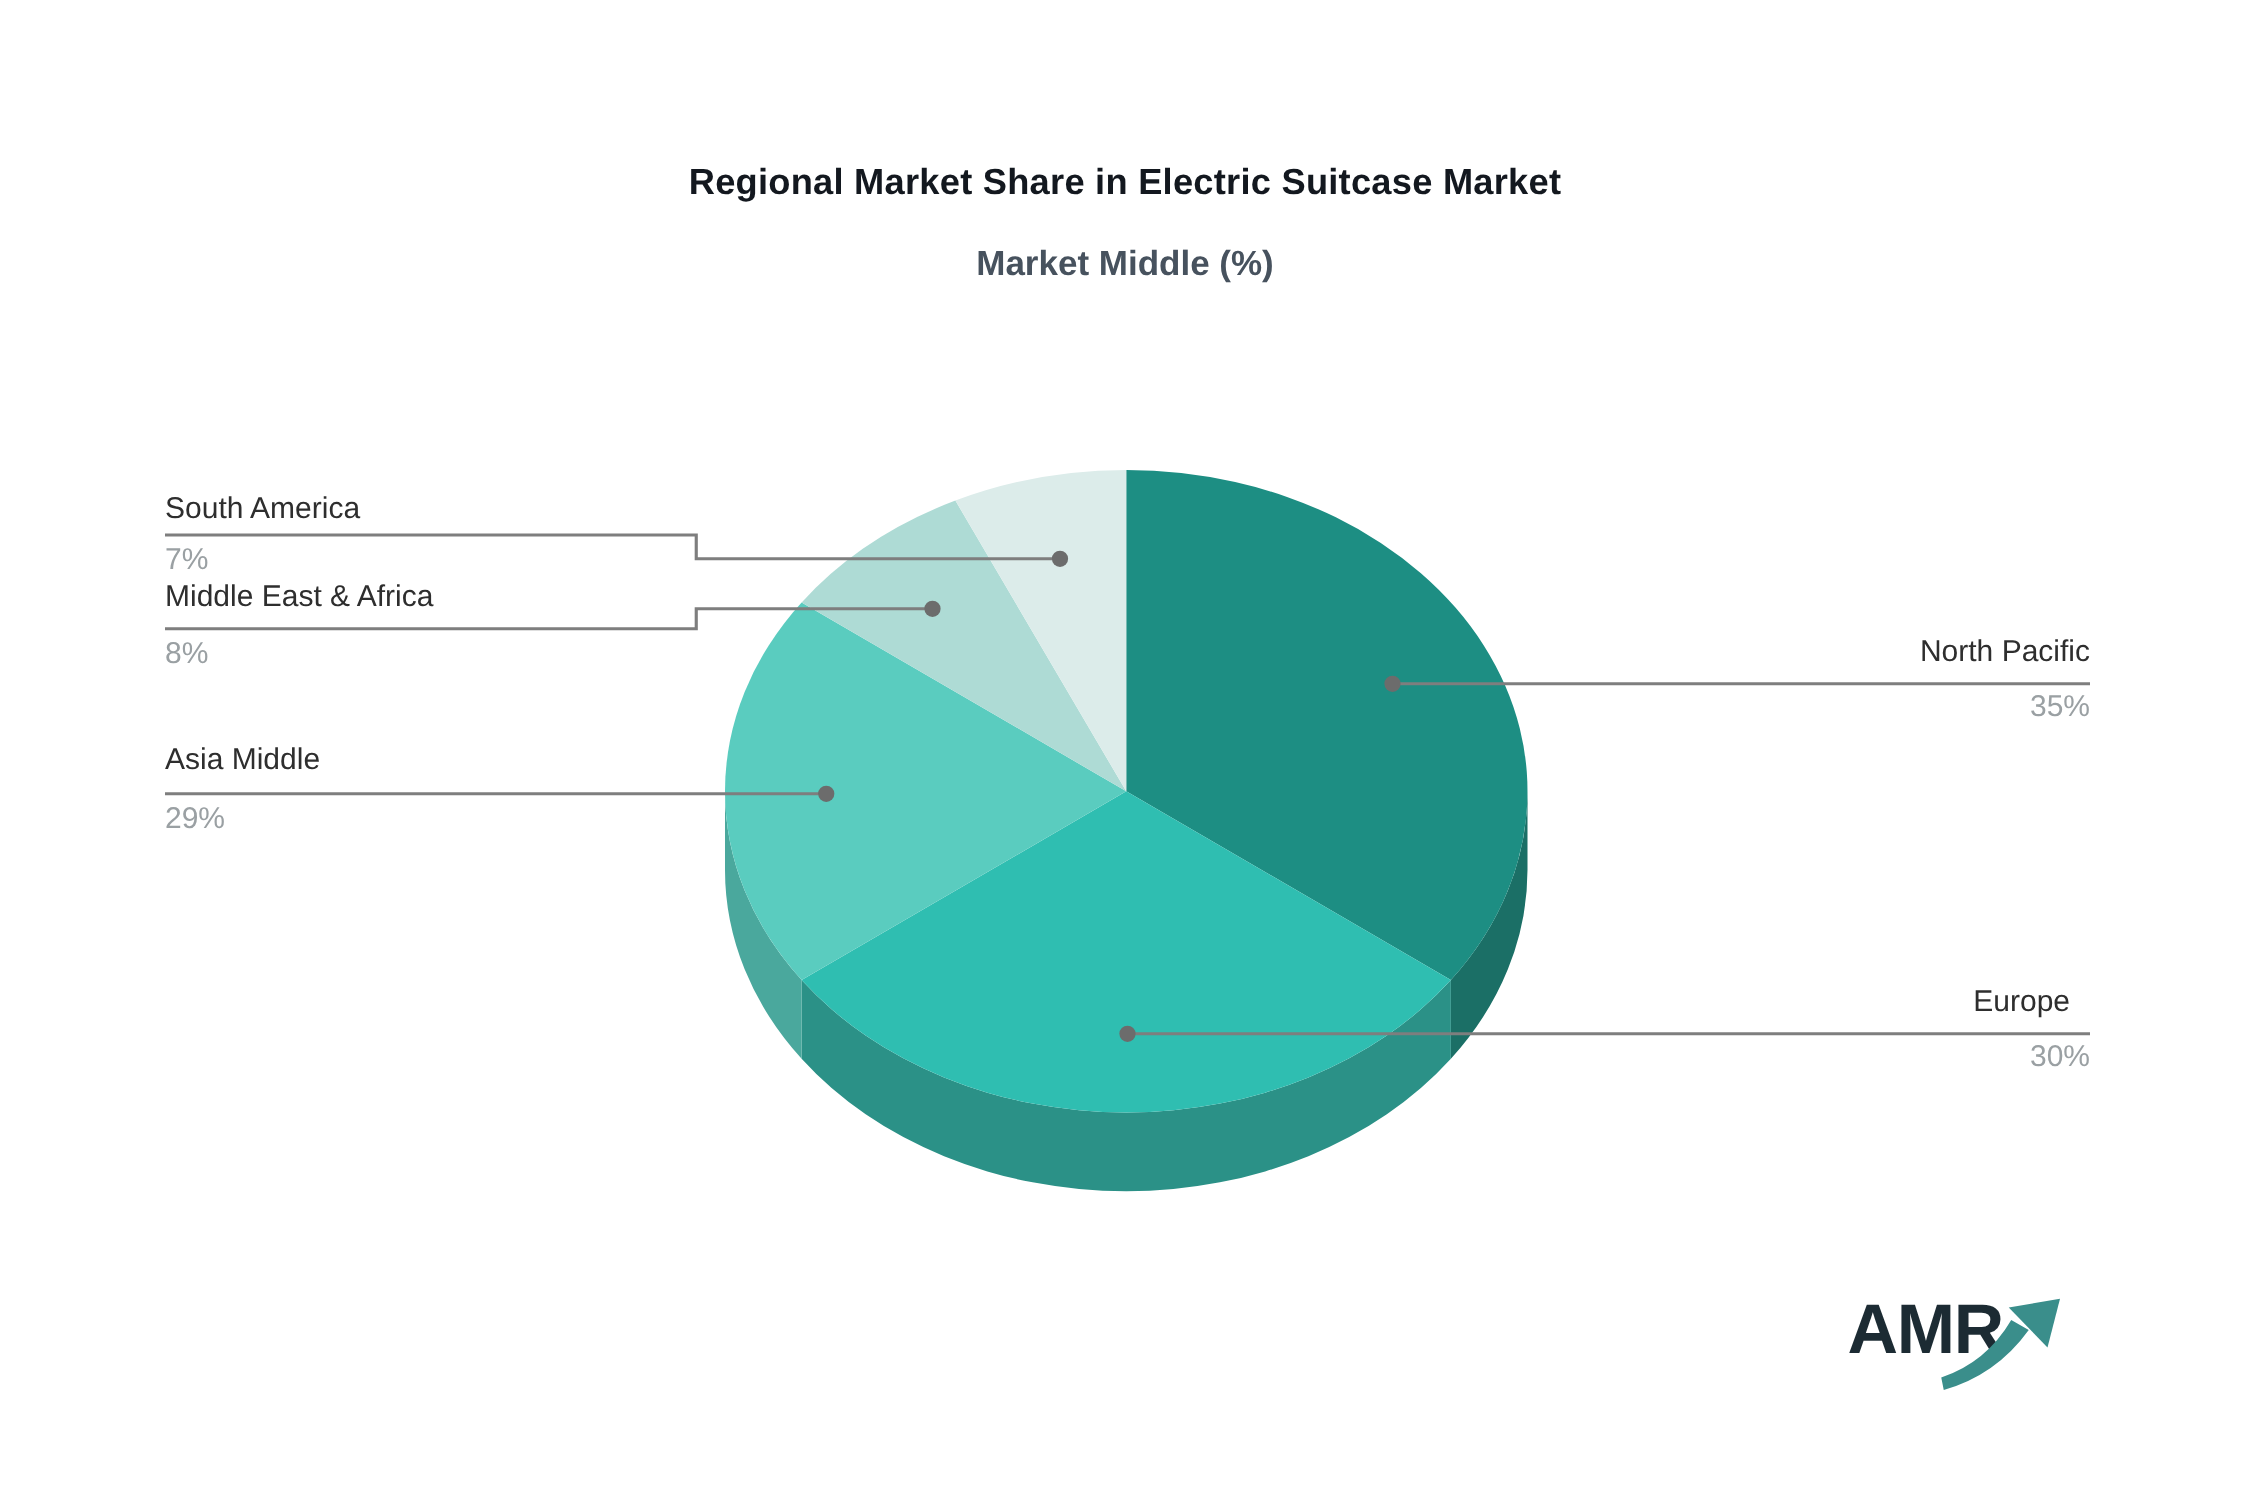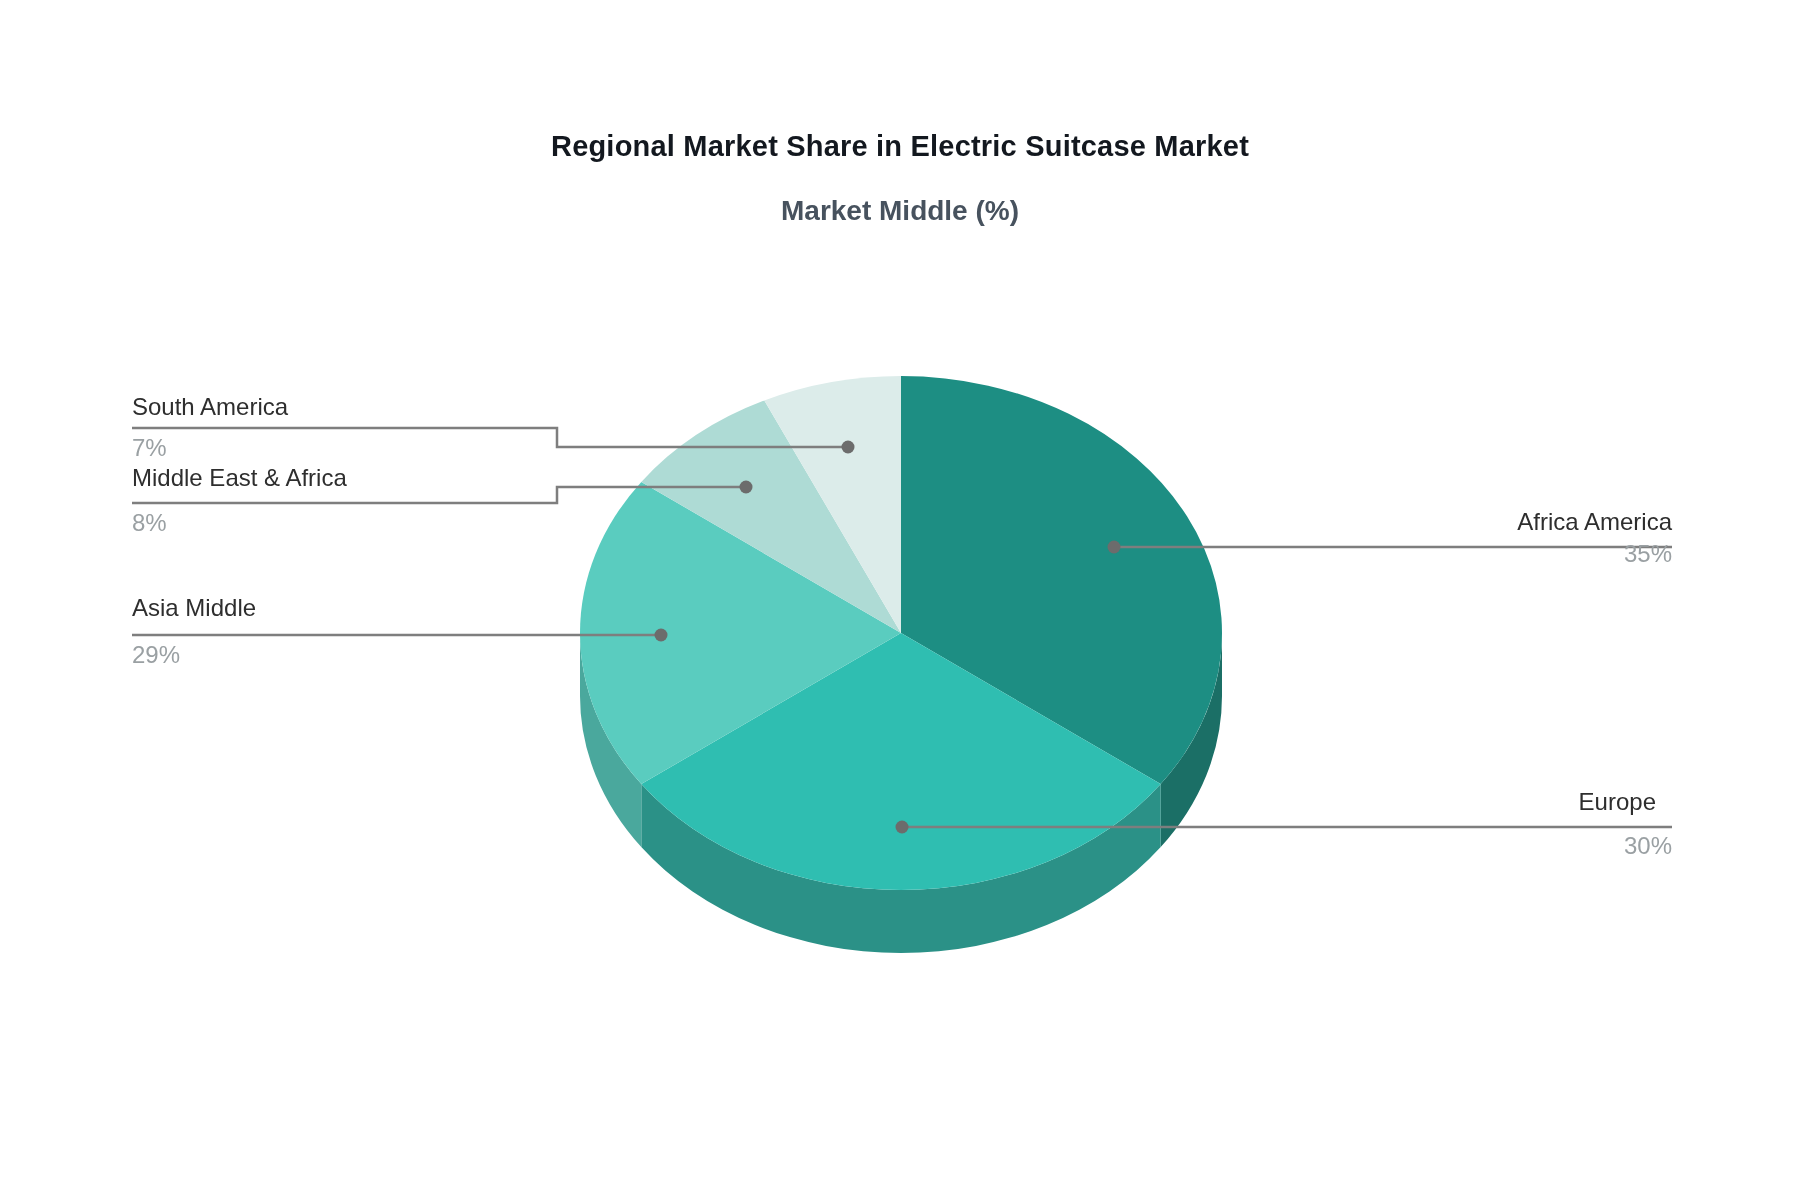--- a/index.html
+++ b/index.html
@@ -49,26 +49,33 @@
       <circle cx="902" cy="827" r="6.5" fill="#6c6c6c"></circle>
       <polyline points="661,635 132,635" fill="none" stroke="#7e7e7e" stroke-width="2.5"></polyline>
       <circle cx="661" cy="635" r="6.5" fill="#6c6c6c"></circle>
       <polyline points="746,487 557,487 557,503 132,503" fill="none" stroke="#7e7e7e" stroke-width="2.5"></polyline>
       <circle cx="746" cy="487" r="6.5" fill="#6c6c6c"></circle>
       <polyline points="848,447 557,447 557,428 132,428" fill="none" stroke="#7e7e7e" stroke-width="2.5"></polyline>
       <circle cx="848" cy="447" r="6.5" fill="#6c6c6c"></circle>
     </svg>
 
   <div>
-      <div class="callout-name" style="right: 128px; top: 509px;">Africa America</div>
-      <div class="callout-value" style="right: 128px; top: 541px; margin-left: 31px;">35%</div>
+      <div class="callout-name" style="right: 128px; top: 509px;">North Pacific</div>
+      <div class="callout-value" style="right: 128px; top: 553px; margin-left: 31px;">35%</div>
       <div class="callout-name" style="right: 144px; top: 789px;">Europe</div>
       <div class="callout-value" style="right: 128px; top: 833px;">30%</div>
       <div class="callout-name" style="left: 132px; top: 595px;">Asia Middle</div>
       <div class="callout-value" style="left: 132px; top: 642px;">29%</div>
       <div class="callout-name" style="left: 132px; top: 465px;">Middle East &amp; Africa</div>
       <div class="callout-value" style="left: 132px; top: 510px;">8%</div>
       <div class="callout-name" style="left: 132px; top: 394px;">South America</div>
       <div class="callout-value" style="left: 132px; top: 435px;">7%</div>
     </div>
 
+  <div class="logo">
+    <span class="logo-text">AMR</span>
+    <svg class="logo-arrow" width="115" height="95" viewBox="0 0 115 95">
+      <path d="M 10 84 Q 52 72 78 36 L 64 28 Q 44 62 8 74 Z" fill="#3a8e8b"></path>
+      <path d="M 62 18 L 103 11 L 93 50 Z" fill="#3a8e8b"></path>
+    </svg>
+  </div>
 
 </div>
 
 </body></html>

